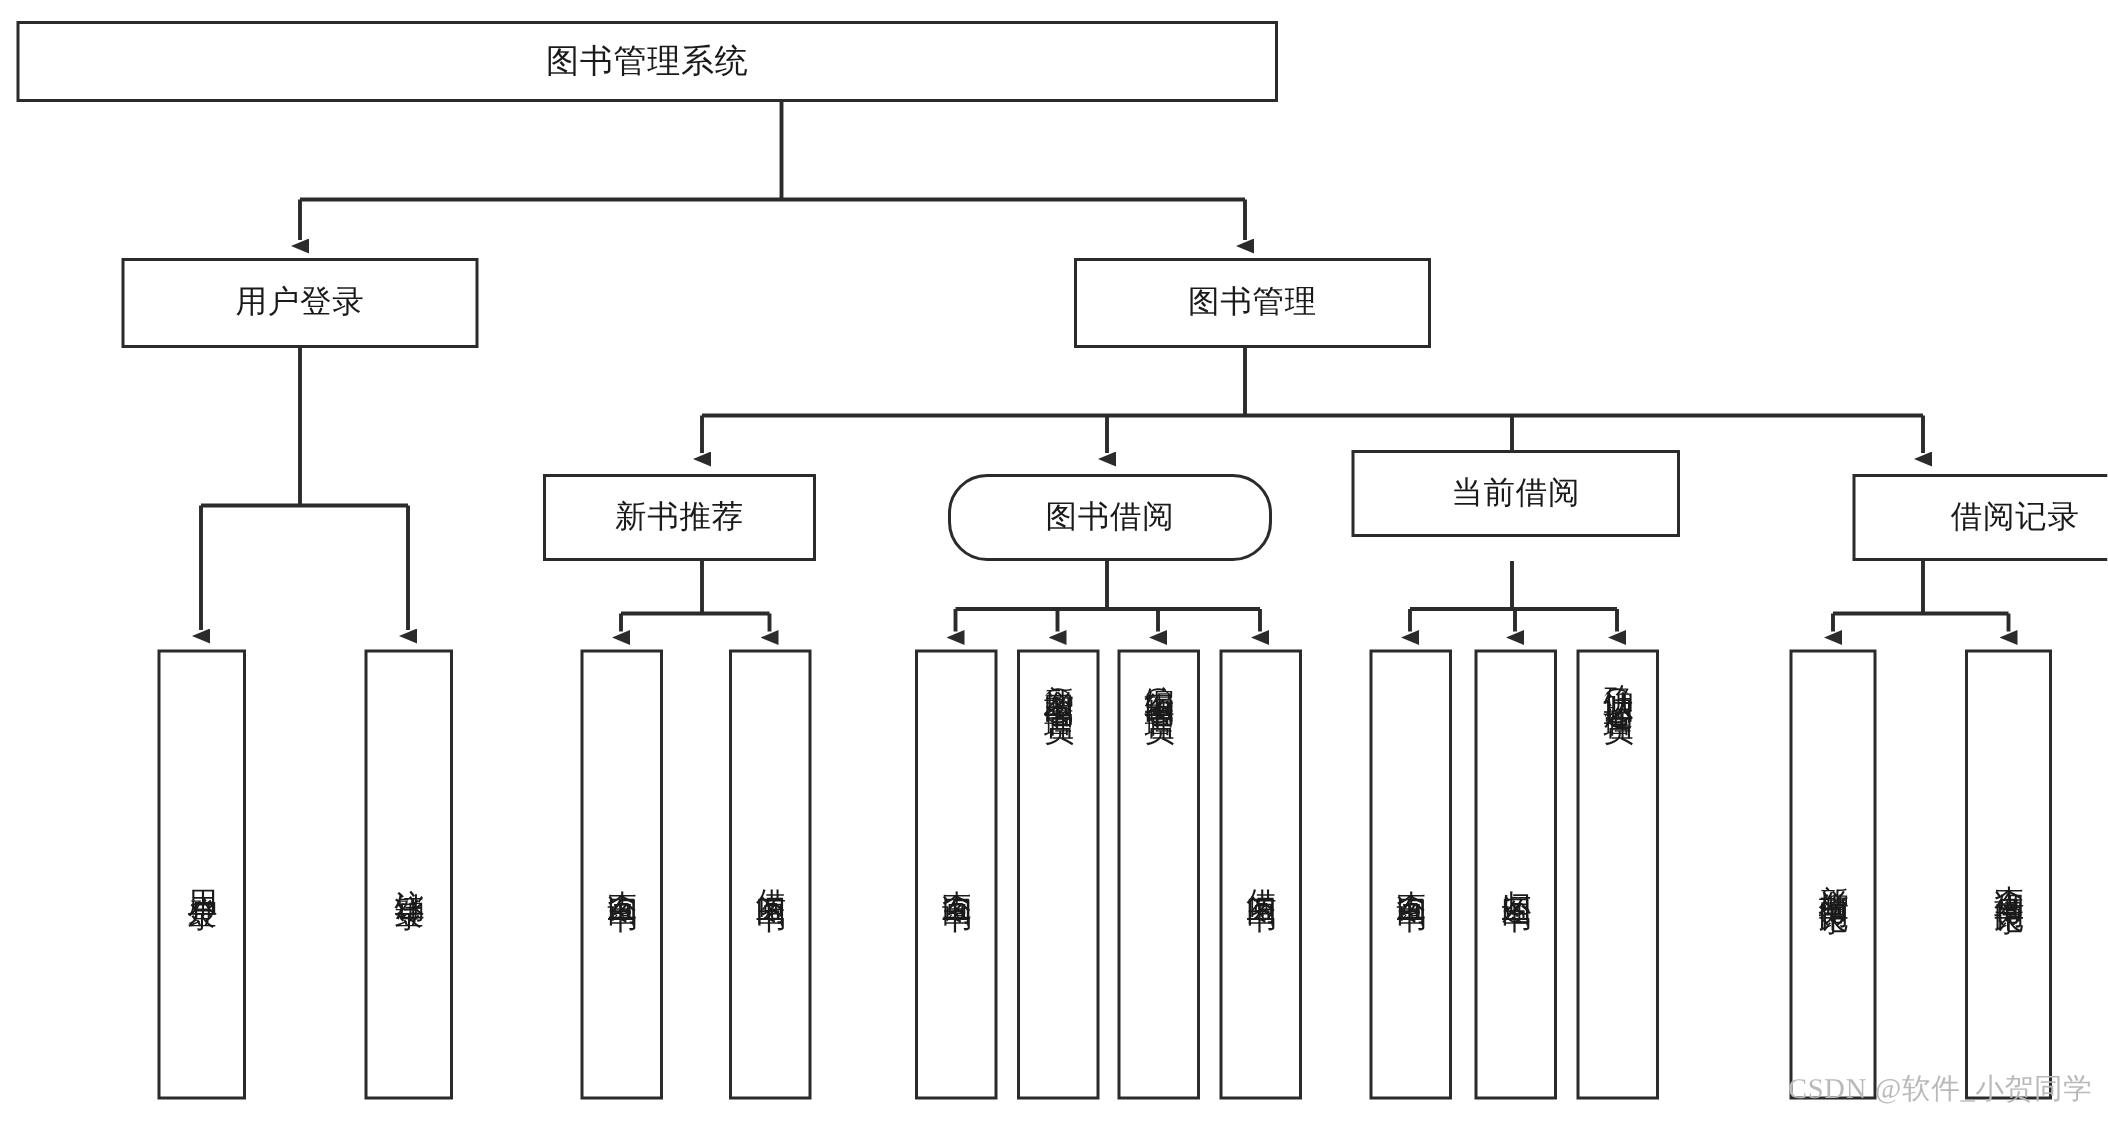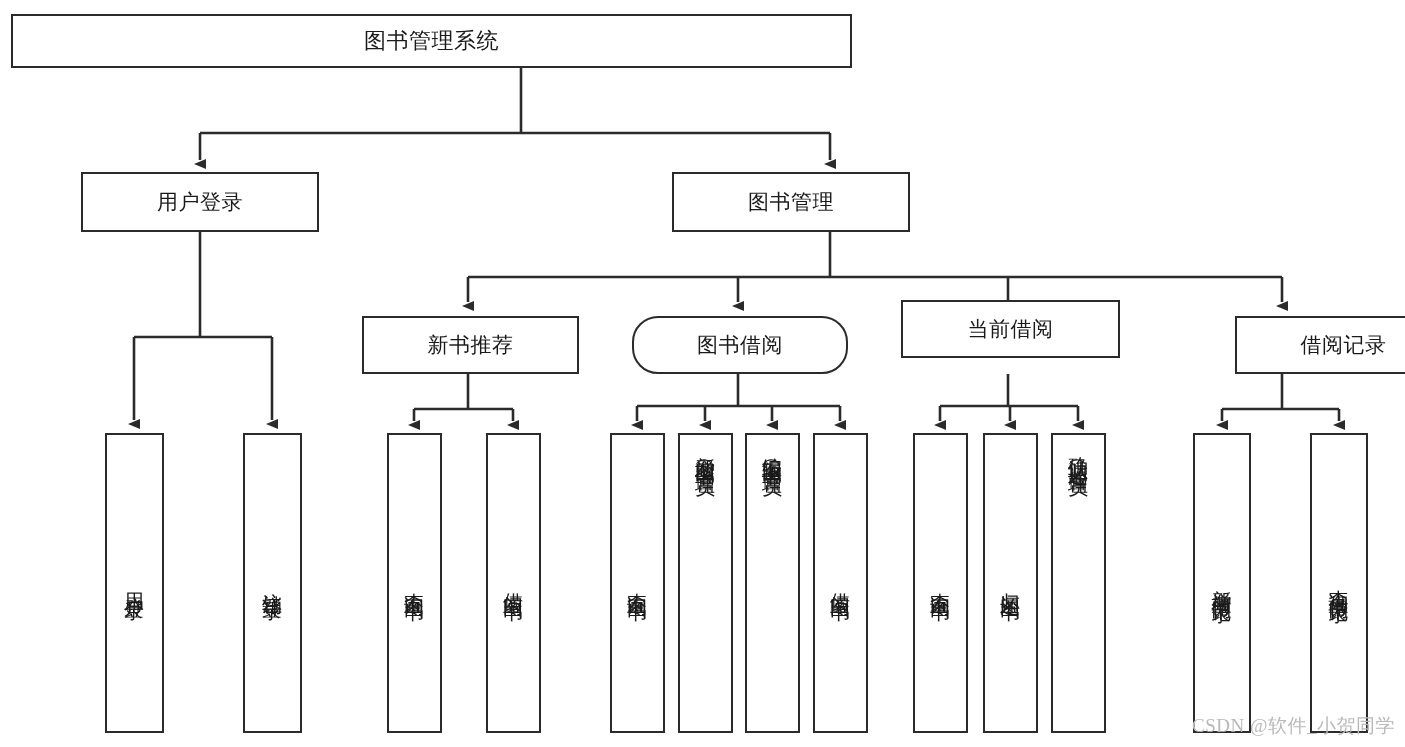--- a/index.html
+++ b/index.html
@@ -133,25 +133,25 @@
     </g>
   </svg>
 
   <div class="node h-node" id="node-root" style="left:11px; top:14px; width:841px; height:54px;">
     <span class="node-label">图书管理系统</span>
   </div>
 
   <div class="node h-node" style="left:81px; top:172px; width:238px; height:60px;">
     <span class="node-label">用户登录</span>
   </div>
-  <div class="node h-node" style="left:672px; top:172px; width:238px; height:60px;">
+  <div class="node h-node" style="left:716px; top:172px; width:238px; height:60px;">
     <span class="node-label">图书管理</span>
   </div>
 
-  <div class="node h-node" style="left:362px; top:316px; width:217px; height:58px;">
+  <div class="node h-node" style="left:362px; top:316px; width:182px; height:58px;">
     <span class="node-label">新书推荐</span>
   </div>
   <div class="node h-node" style="left:632px; top:316px; width:216px; height:58px;border-radius:26px;">
     <span class="node-label">图书借阅</span>
   </div>
   <div class="node h-node" style="left:901px; top:300px; width:219px; height:58px;">
     <span class="node-label">当前借阅</span>
   </div>
   <div class="node h-node" style="left:1235px; top:316px; width:217px; height:58px;">
     <span class="node-label">借阅记录</span>

